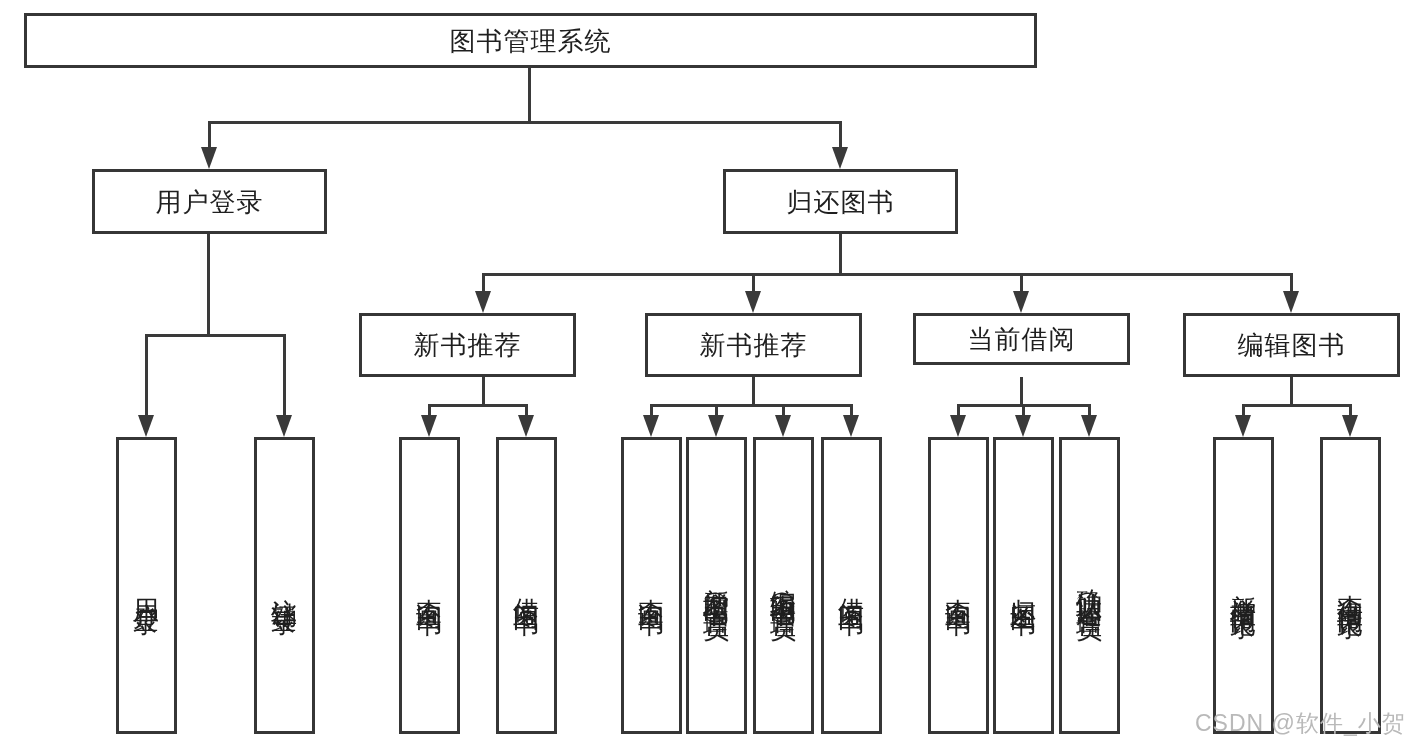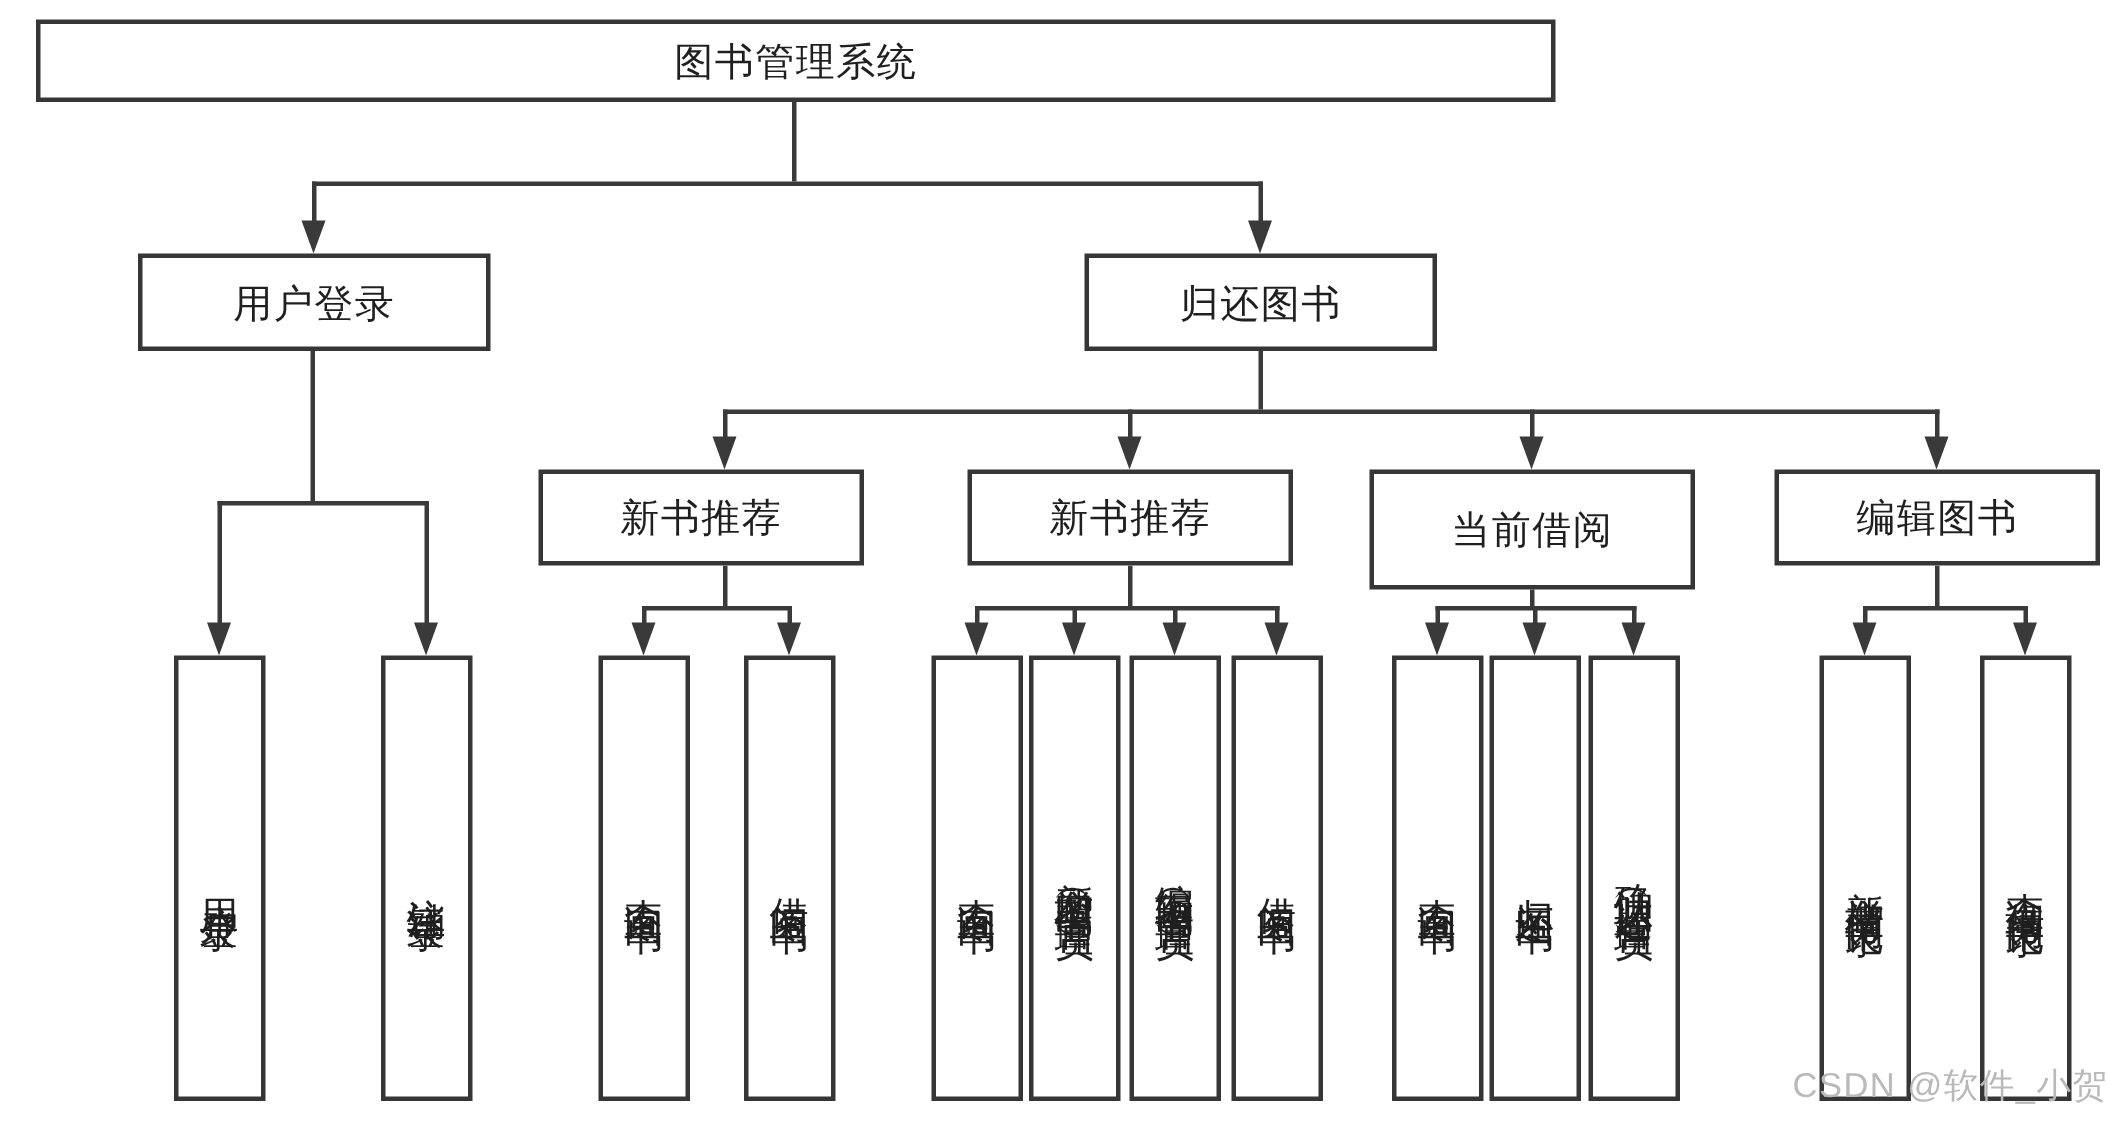--- a/index.html
+++ b/index.html
@@ -110,21 +110,21 @@
   <i class="ar" style="left:1001px; top:291px;"></i>
   <i class="vl" style="left:1278px; top:273px; height:20px;"></i>
   <i class="ar" style="left:1271px; top:291px;"></i>
 
   <div class="box" style="left:347px; top:313px; width:217px; height:64px;">
     <span class="lbl">新书推荐</span>
   </div>
   <div class="box" style="left:633px; top:313px; width:217px; height:64px;">
     <span class="lbl">新书推荐</span>
   </div>
-  <div class="box" style="left:901px; top:313px; width:217px; height:80px;">
+  <div class="box" style="left:901px; top:313px; width:217px; height:52px;">
     <span class="lbl">当前借阅</span>
   </div>
   <div class="box" style="left:1171px; top:313px; width:217px; height:64px;">
     <span class="lbl">编辑图书</span>
   </div>
 
   <i class="vl" style="left:470px; top:377px; height:27px;"></i>
   <i class="hl" style="left:416px; top:404px; width:100px;"></i>
   <i class="vl" style="left:416px; top:404px; height:13px;"></i>
   <i class="ar" style="left:409px; top:415px;"></i>

